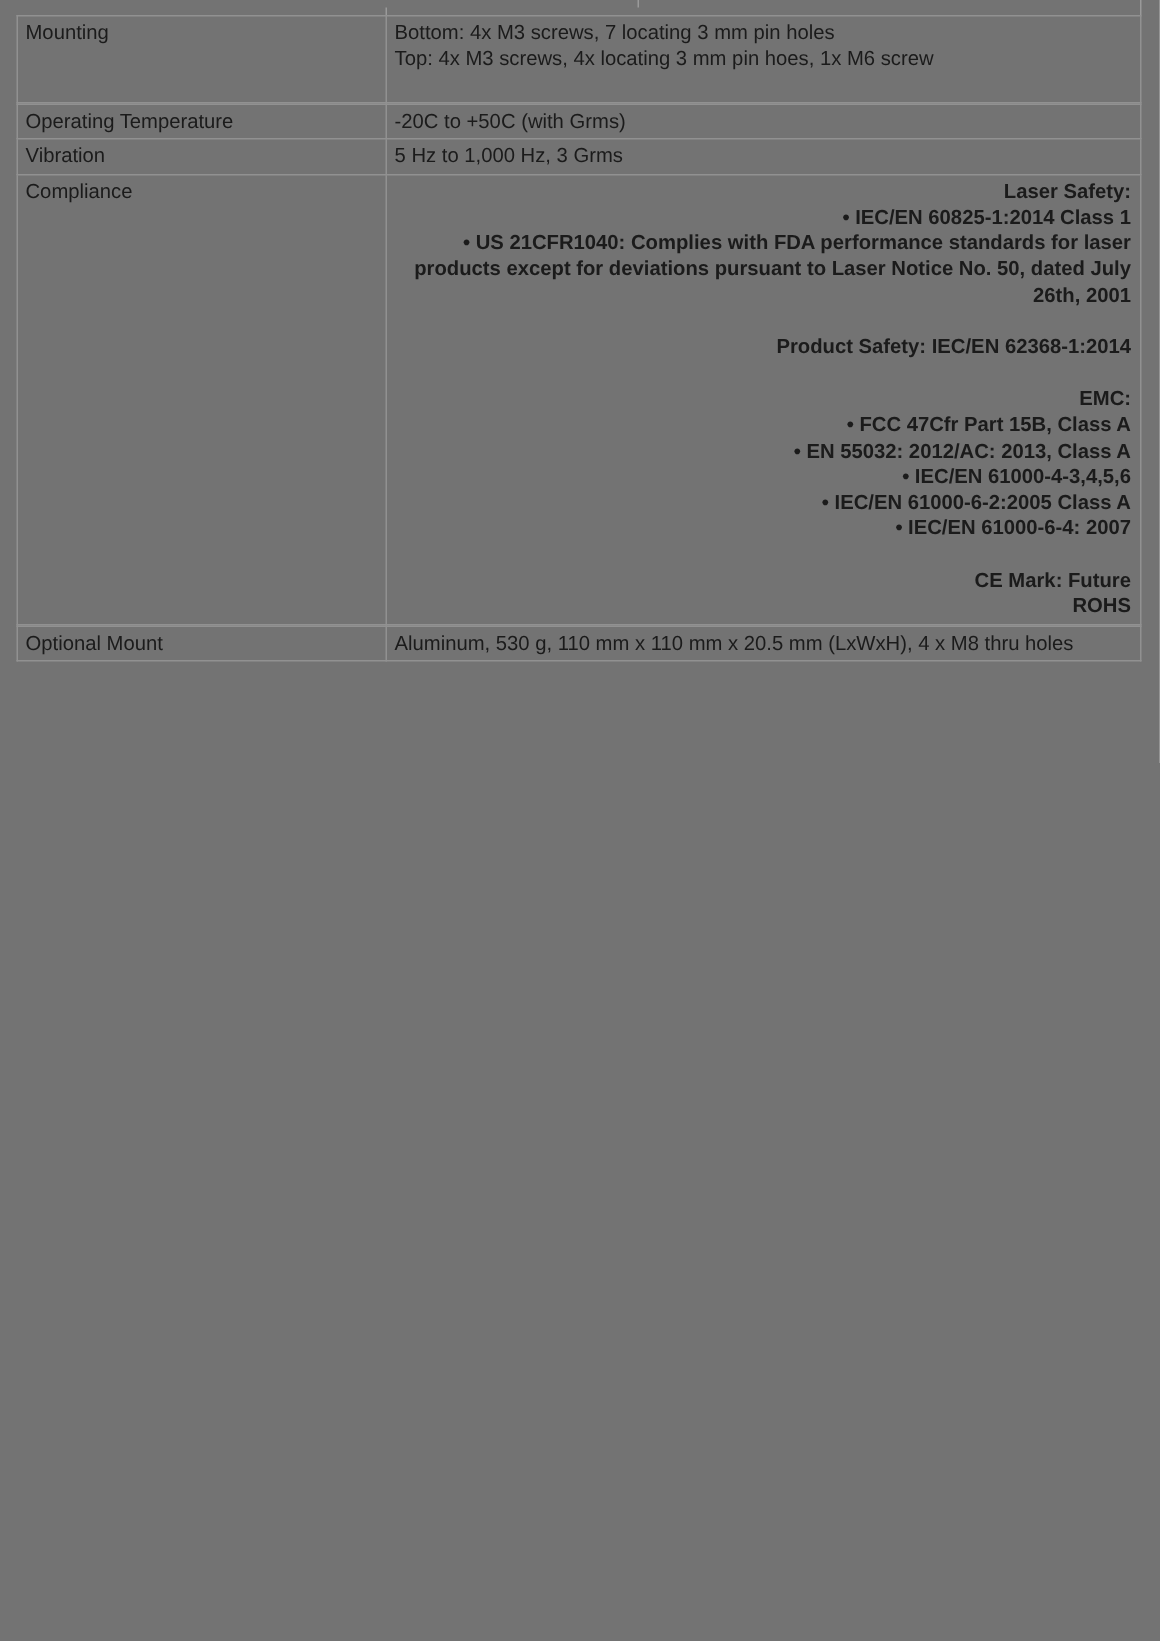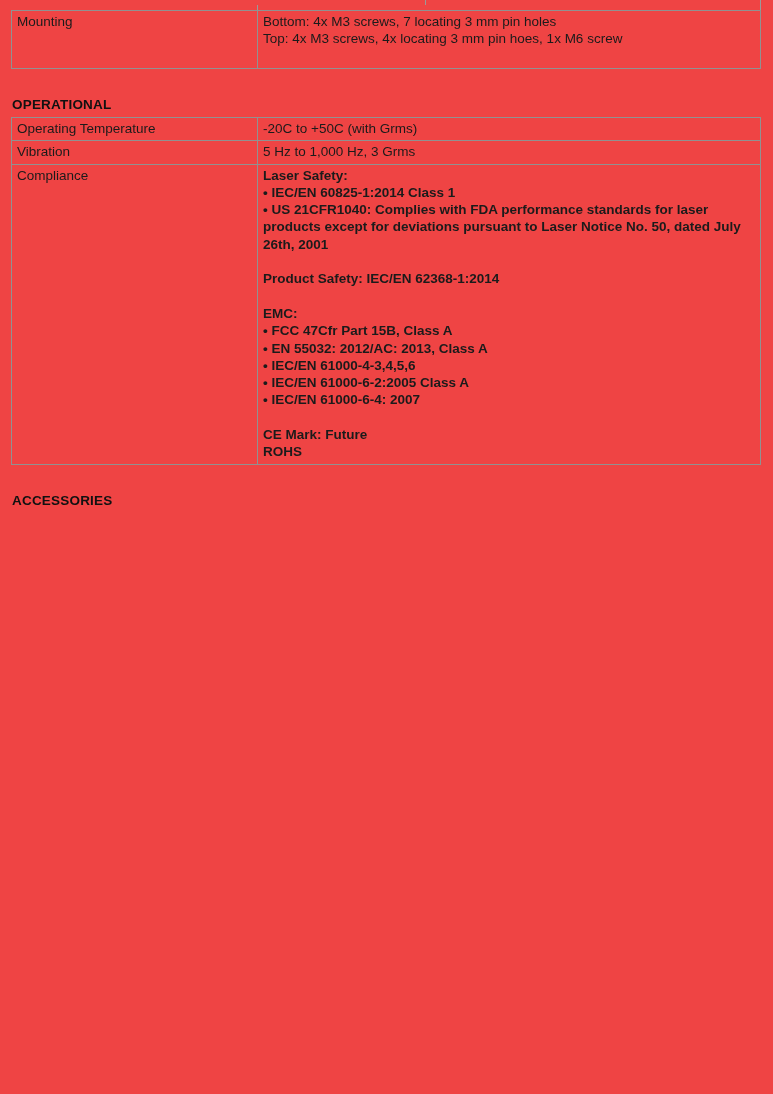--- a/index.html
+++ b/index.html
@@ -7,21 +7,21 @@
     width: 773px; height: 1094px;
     background: #ffffff;
     font-family: "Liberation Sans", sans-serif;
     color: #1b1b1b;
     position: relative;
     overflow: hidden;
   }
   .page {
     position: absolute; left: 0; top: 0;
     width: 773px; height: 1094px;
-    background: #ef4444;
+    background: #737373;
   }
   .content {
     position: absolute; left: 11px; top: 10px; width: 751px;
   }
   
   .remnant { position: absolute; width: 1px; background: #9a9a9a; }
   .remnant.r1 { left: 425px; top: 0; height: 5px; }
   .remnant.r2 { left: 257px; top: 5px; height: 5px; }
   .remnant.r3 { left: 760px; top: 0; height: 10px; }
 
@@ -35,21 +35,21 @@
     padding: 2px 6px 3px 5px;
     font-size: 13.5px;
     line-height: 17.3px;
     vertical-align: top;
     white-space: pre-line;
     overflow: hidden;
     word-wrap: break-word;
   }
   col.c1 { width: 246px; }
   tr.tall-row td { height: 52px; }
-  td.bold { font-weight: bold; }
+  td.bold { font-weight: bold; text-align: right; }
   h2.section-heading {
     font-size: 13.5px;
     font-weight: bold;
     letter-spacing: 0.2px;
     color: #111111;
     margin: 28px 0 5px 1px;
     line-height: 15px;
   }
   table.mounting { margin-top: 0; }
 </style>
@@ -71,21 +71,20 @@
         </colgroup>
       <tbody>
         <tr class="tall-row">
           <td>Mounting</td>
           <td>Bottom: 4x M3 screws, 7 locating 3 mm pin holes
 Top: 4x M3 screws, 4x locating 3 mm pin hoes, 1x M6 screw</td>
         </tr>
       </tbody>
     </table>
 
-    <h2 class="section-heading">OPERATIONAL</h2>
 
     <table class="spec">
       <colgroup>
           <col class="c1">
           <col>
         </colgroup>
       <tbody>
         <tr>
           <td>Operating Temperature</td>
           <td>-20C to +50C (with Grms)</td>
@@ -108,25 +107,28 @@
 • IEC/EN 61000-4-3,4,5,6
 • IEC/EN 61000-6-2:2005 Class A
 • IEC/EN 61000-6-4: 2007
 
 CE Mark: Future
 ROHS</td>
         </tr>
       </tbody>
     </table>
 
-    <h2 class="section-heading">ACCESSORIES</h2>
 
     <table class="spec">
       <colgroup>
           <col class="c1">
           <col>
         </colgroup>
       <tbody>
+        <tr>
+          <td>Optional Mount</td>
+          <td>Aluminum, 530 g, 110 mm x 110 mm x 20.5 mm (LxWxH), 4 x M8 thru holes</td>
+        </tr>
       </tbody>
     </table>
 
   </div>
 </div>
 
 </body></html>

